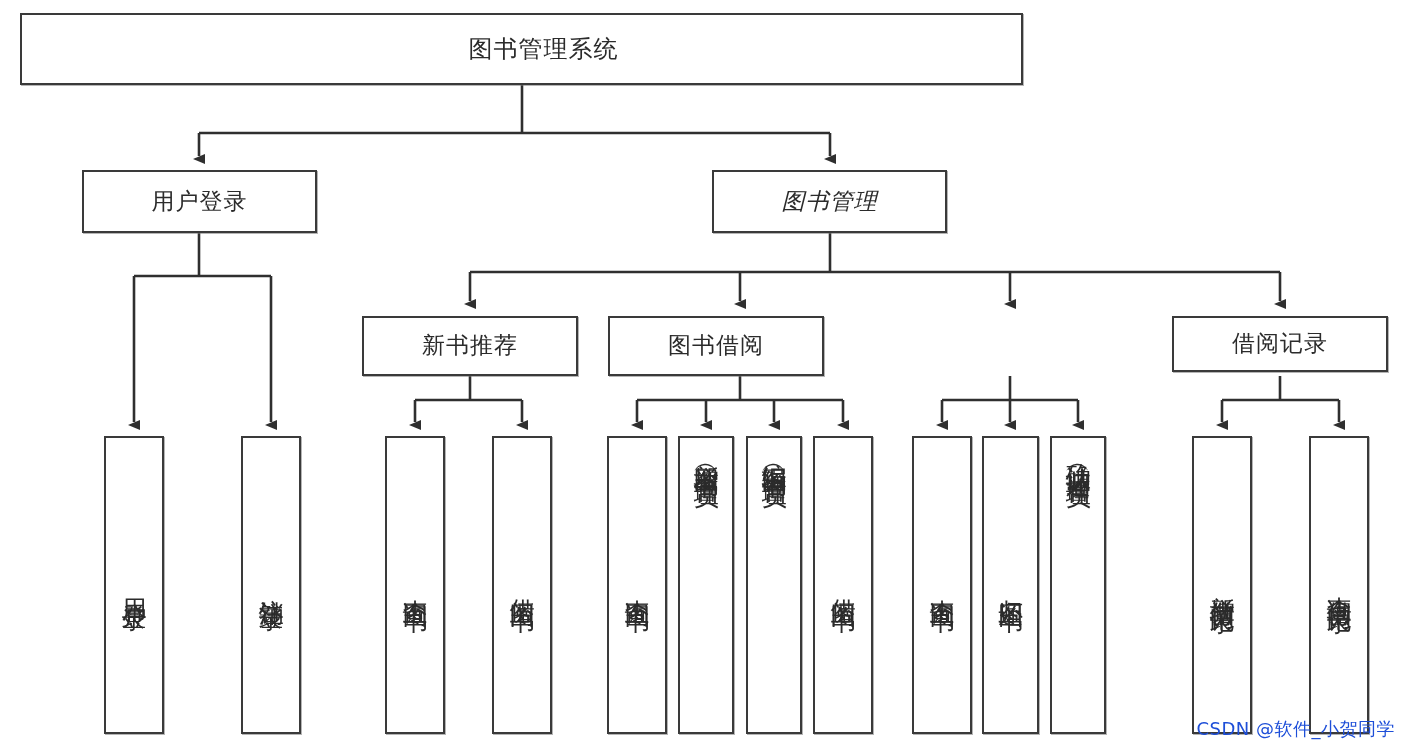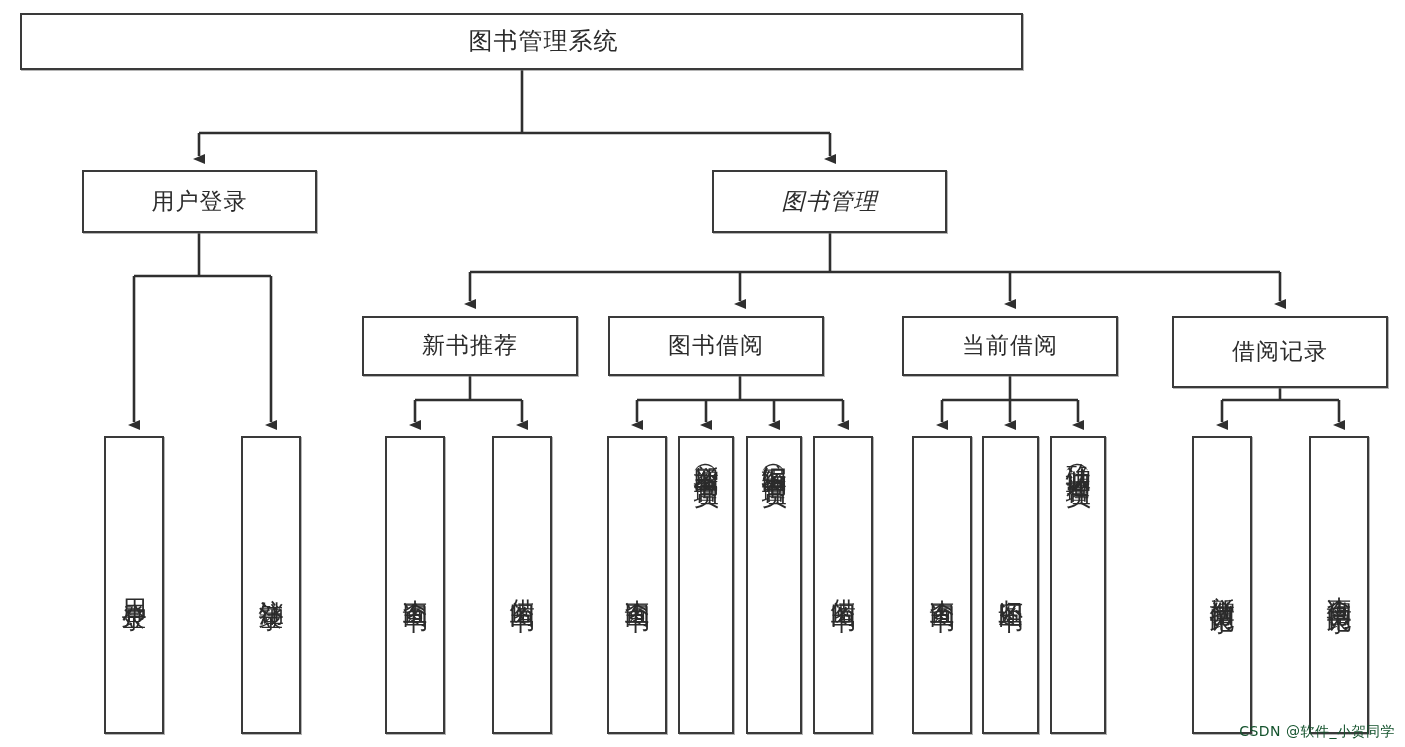--- a/index.html
+++ b/index.html
@@ -61,22 +61,22 @@
     white-space: nowrap;
   }
   .node.vertical.centered {
     align-items: center;
     padding-top: 0;
   }
   #watermark {
     position: absolute;
     right: 10px;
     bottom: 6px;
-    font-size: 14px;
-    color: #14532d;
+    font-size: 18px;
+    color: #1d4ed8;
     letter-spacing: 0.5px;
     white-space: nowrap;
     user-select: none;
     margin-left: 11px;
   }
 </style>
 </head>
 <body>
 
 <div id="canvas">
@@ -124,45 +124,42 @@
       <path d="M1010,400 L1010,422" marker-end="url(#arrow)"></path>
       <path d="M1078,400 L1078,422" marker-end="url(#arrow)"></path>
 
       <path d="M1280,376 L1280,400"></path>
       <path d="M1222,400 L1339,400"></path>
       <path d="M1222,400 L1222,422" marker-end="url(#arrow)"></path>
       <path d="M1339,400 L1339,422" marker-end="url(#arrow)"></path>
     </g>
   </svg>
 
-  <div class="node horizontal root" style="left:20px; top:13px; width:1003px; height:57px;padding-left:44px;">
+  <div class="node horizontal root" style="left:20px; top:13px; width:1003px; height:72px;padding-left:44px;">
     <span class="label">图书管理系统</span>
   </div>
 
   <div class="node horizontal" style="left:82px; top:170px; width:235px; height:63px;">
     <span class="label">用户登录</span>
   </div>
 
   <div class="node horizontal" style="left:712px; top:170px; width:235px; height:63px;font-style:italic;">
     <span class="label">图书管理</span>
   </div>
 
   <div class="node horizontal" style="left:362px; top:316px; width:216px; height:60px;">
     <span class="label">新书推荐</span>
   </div>
 
   <div class="node horizontal" style="left:608px; top:316px; width:216px; height:60px;">
     <span class="label">图书借阅</span>
   </div>
 
-  <div class="node horizontal" style="left:902px; top:316px; width:216px; height:60px;">
-    <span class="label">当前借阅</span>
-  </div>
-
-  <div class="node horizontal" style="left:1172px; top:316px; width:216px; height:72px;">
+
+  <div class="node horizontal" style="left:1172px; top:316px; width:216px; height:56px;">
     <span class="label">借阅记录</span>
   </div>
 
   <div class="node vertical centered" style="left:104px; top:436px; width:60px; height:298px;">
     <span class="label">用户登录</span>
   </div>
 
   <div class="node vertical centered" style="left:241px; top:436px; width:60px; height:298px;">
     <span class="label">注销登录</span>
   </div>

